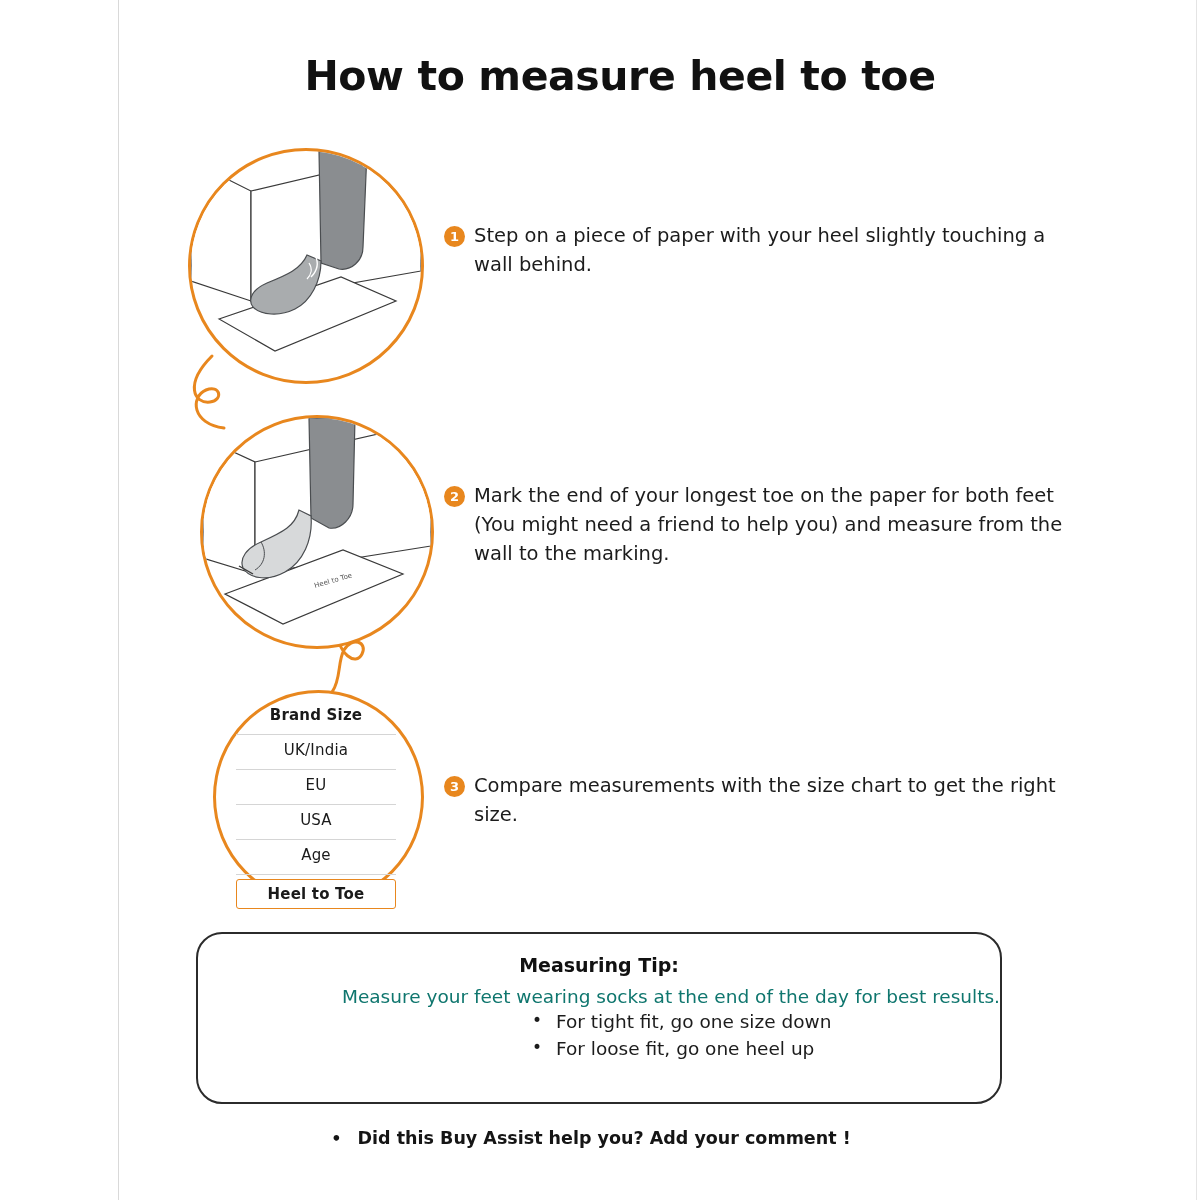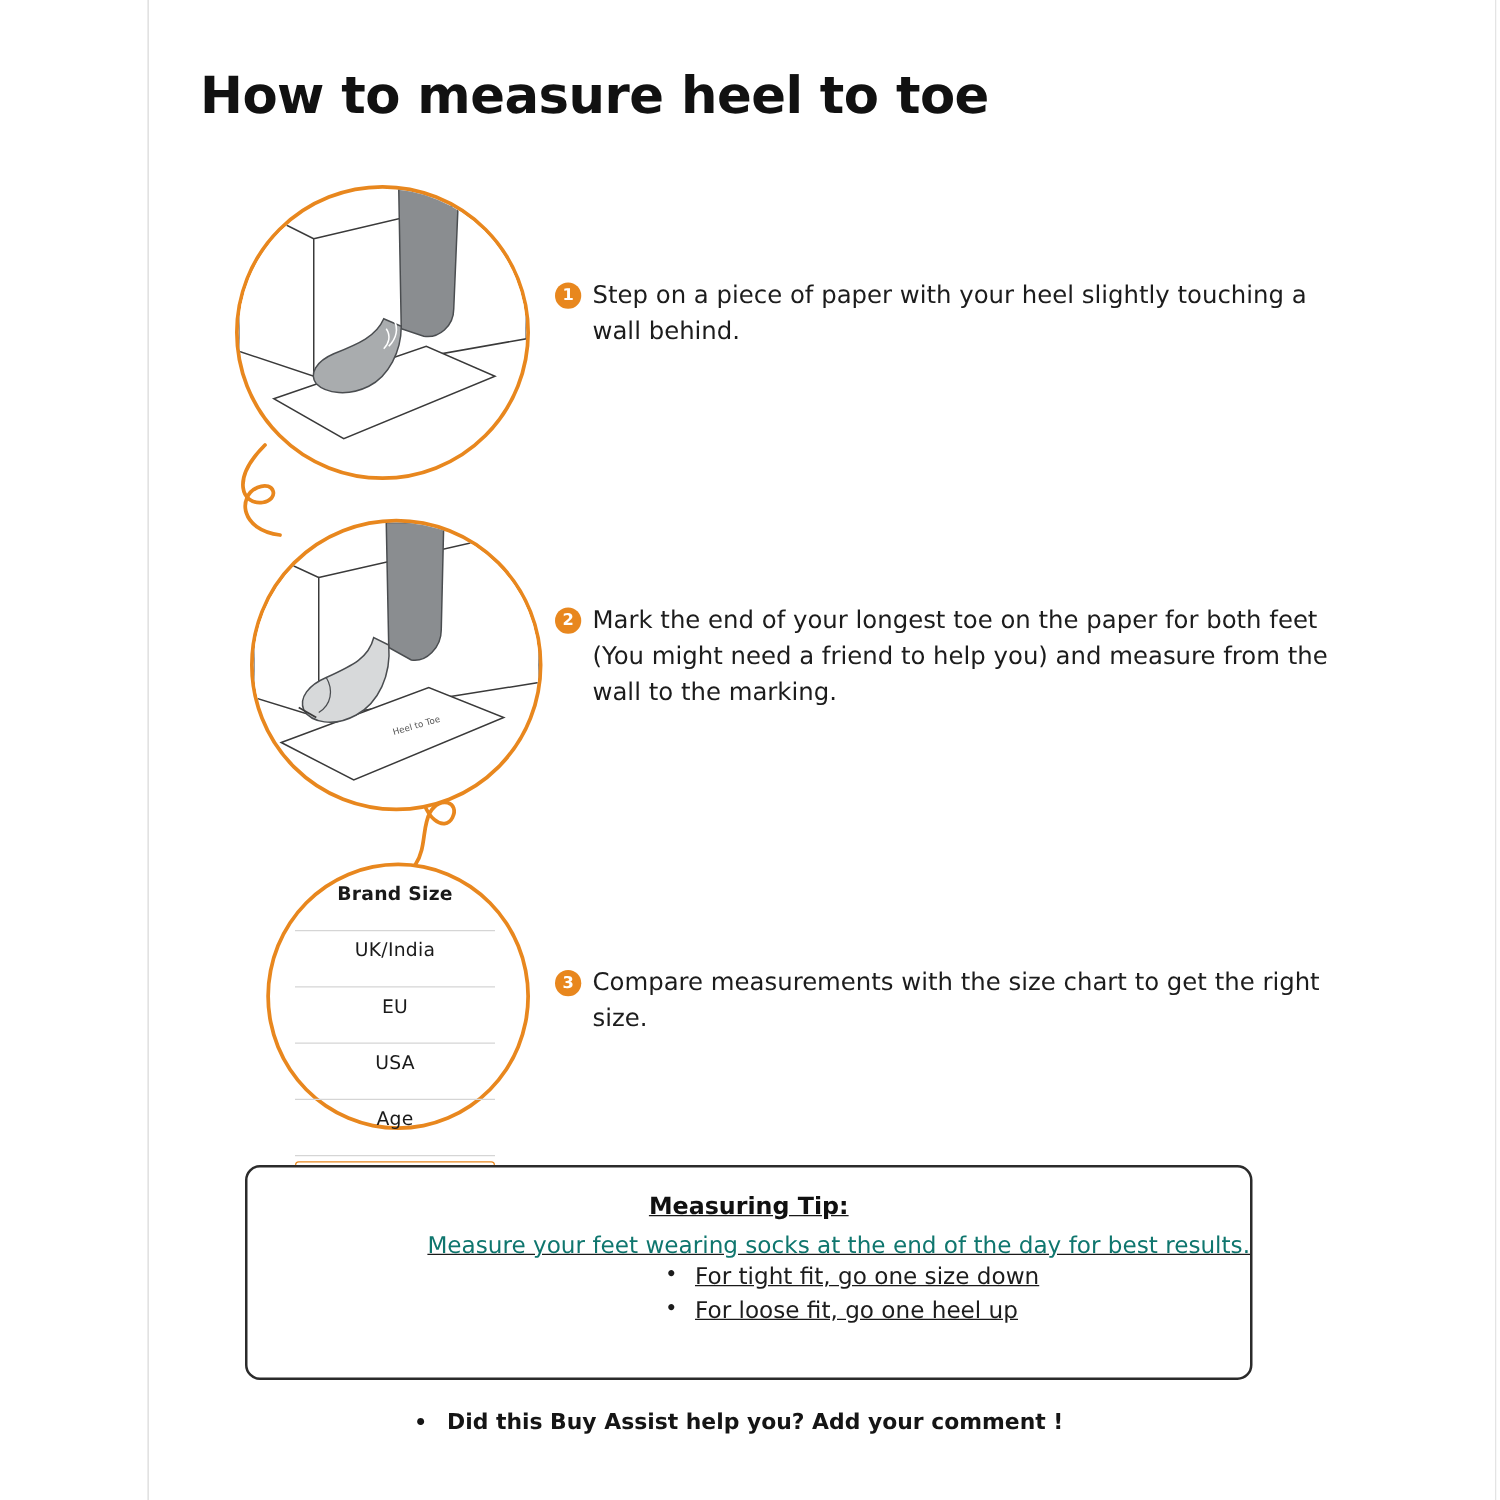--- a/index.html
+++ b/index.html
@@ -36,20 +36,21 @@
     top: 0;
     width: 1px;
     height: 1200px;
     background: #e4e4e4;
   }
   .title {
     position: absolute;
     left: 160px;
     top: 52px;
     width: 920px;
+    text-align: center;
     font-size: 41px;
     font-weight: bold;
     letter-spacing: -0.4px;
     color: #111111;
     font-family: "DejaVu Sans", sans-serif;
   }
 
   
   .bubble {
     position: absolute;
@@ -101,21 +102,21 @@
   
   .size-chart {
     position: absolute;
     left: 236px;
     top: 700px;
     width: 160px;
     text-align: center;
   }
   .size-row {
     font-size: 15px;
-    padding: 6px 0 20px 0;
+    padding: 6px 0 10px 0;
     border-bottom: 1px solid #d5d5d5;
     color: #1a1a1a;
     letter-spacing: 0.2px;
   }
   .size-row.head { font-weight: bold; }
   .size-row.last {
     border-bottom: none;
     margin-top: 4px;
     border: 1.6px solid #E8871E;
     border-radius: 3px;
@@ -125,24 +126,23 @@
   }
 
   
   .tip-box {
     position: absolute;
     left: 196px;
     top: 932px;
     width: 806px;
     height: 172px;
     border: 2px solid #2b2b2b;
-    border-radius: 12px;
+    border-radius: 26px;
     background: #ffffff;
     box-sizing: border-box;
-    text-decoration: underline;
   }
   .tip-title {
     margin-top: 20px;
     text-align: center;
     font-size: 19px;
     font-weight: bold;
     color: #111111;
   }
   .tip-line {
     margin-top: 10px;

